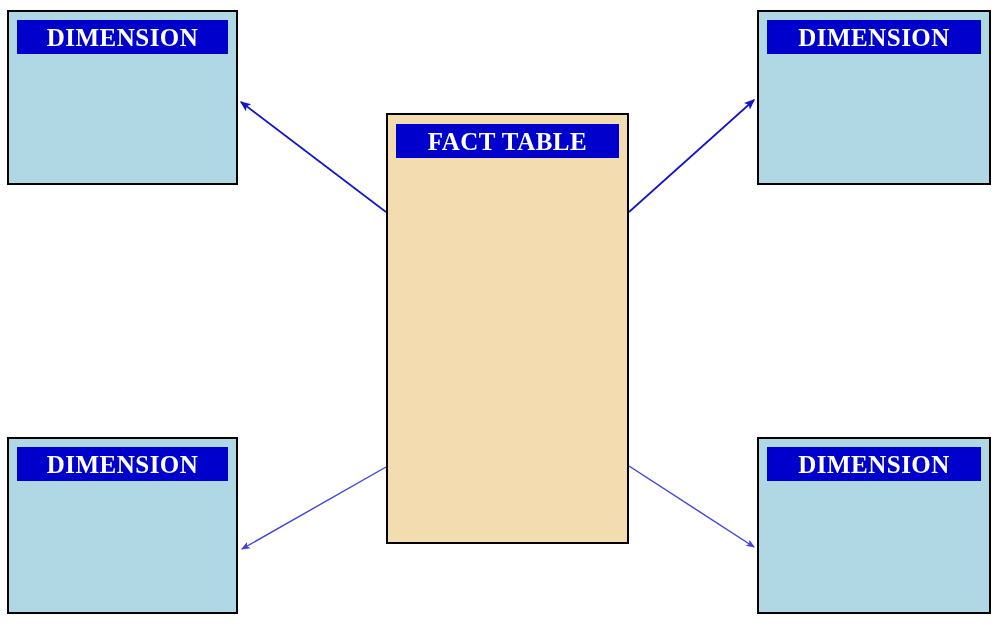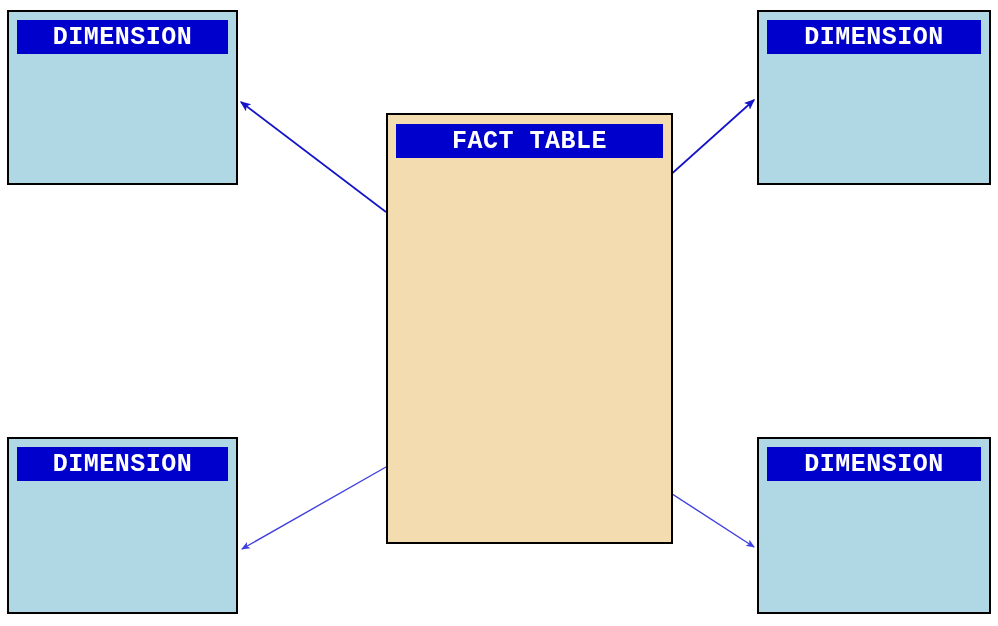--- a/index.html
+++ b/index.html
@@ -39,21 +39,21 @@
   .entity-header {
     position: absolute;
     box-sizing: border-box;
     background: #0000CC;
     display: flex;
     align-items: center;
     justify-content: center;
   }
   .entity-header .title {
     color: #FFFFFF;
-    font-family: Liberation Mono, monospace;
+    font-family: Liberation Serif, serif;
     font-weight: bold;
     letter-spacing: 0.5px;
     white-space: nowrap;
     line-height: 1;
   }
   
   .dim-header {
     left: 8px;
     top: 8px;
     right: 8px;
@@ -67,21 +67,21 @@
     right: 8px;
     height: 34px;
   }
   .fact-header .title { font-size: 25px; }
 
   
   #dim-top-left     { left: 7px;   top: 10px;  width: 231px; height: 175px; }
   #dim-top-right    { left: 757px; top: 10px;  width: 234px; height: 175px; }
   #dim-bottom-left  { left: 7px;   top: 437px; width: 231px; height: 177px; }
   #dim-bottom-right { left: 757px; top: 437px; width: 234px; height: 177px; }
-  #fact-table       { left: 386px; top: 113px; width: 287px; height: 431px; }
+  #fact-table       { left: 386px; top: 113px; width: 243px; height: 431px; }
 </style>
 </head>
 <body>
 
 <div id="canvas">
 
   <svg id="arrow-layer" width="998" height="626" viewBox="0 0 998 626" xmlns="http://www.w3.org/2000/svg">
     <defs>
       <marker id="ah-dark" markerWidth="7" markerHeight="7" refX="5.6" refY="3" orient="auto" markerUnits="strokeWidth">
         <path d="M0,0.4 L6.4,3 L0,5.6 L1.5,3 Z" fill="#1414C8"></path>

